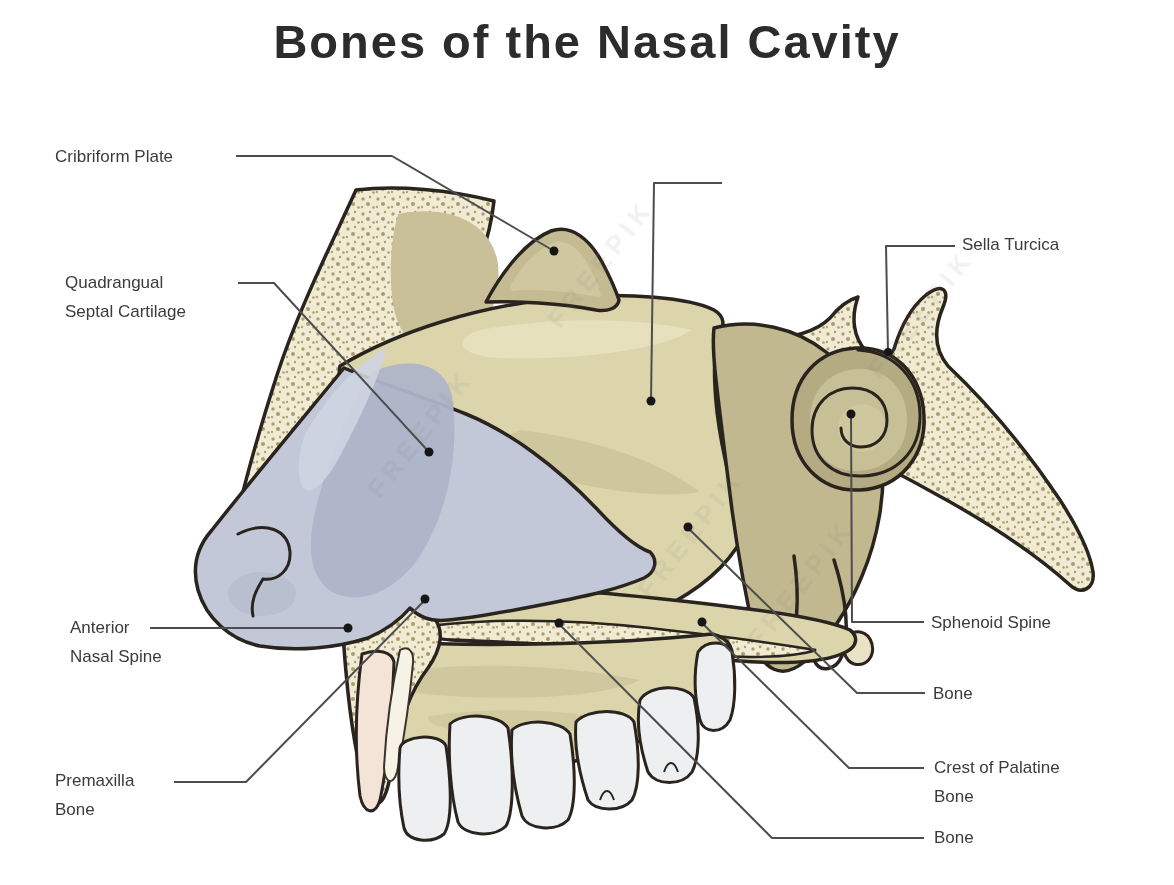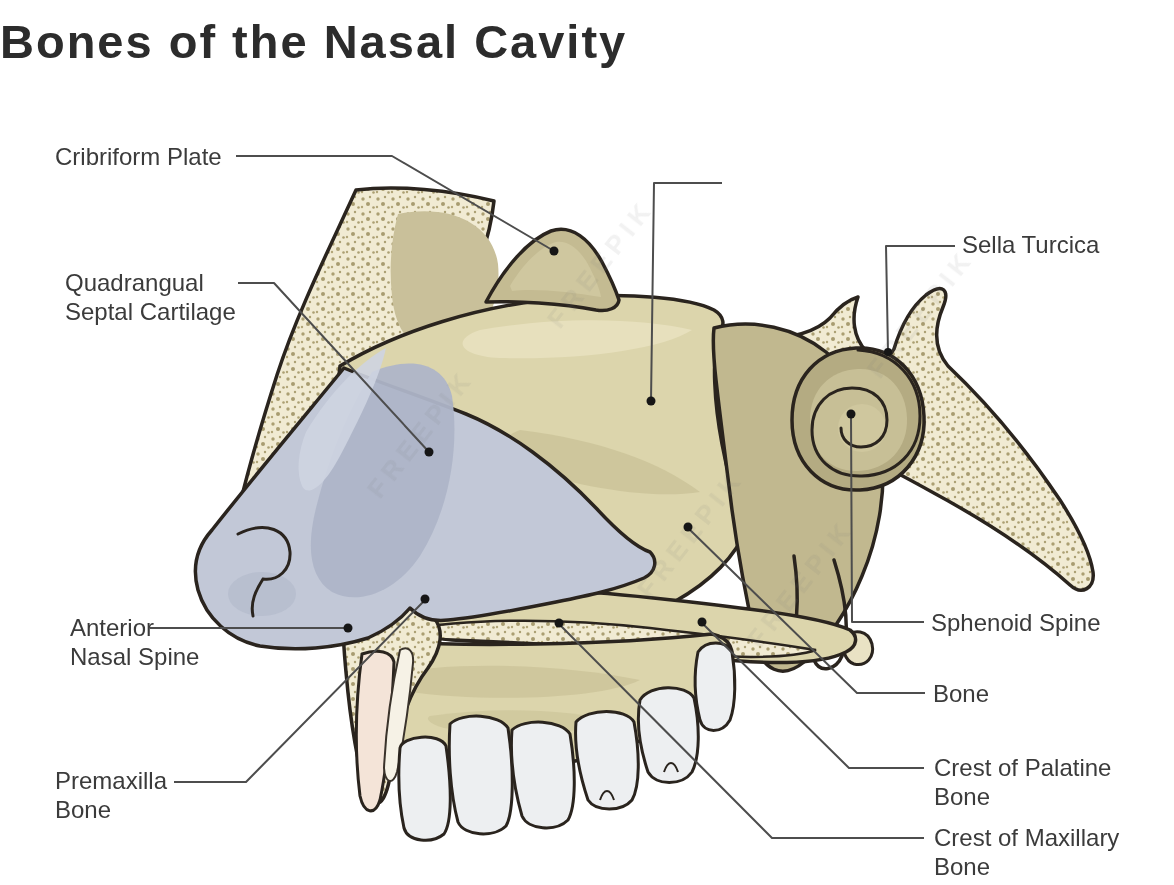--- a/index.html
+++ b/index.html
@@ -6,27 +6,27 @@
   .stage{
     position:relative;
     width:1174px;height:885px;
     background:#ffffff;
     overflow:hidden;
     font-family:"Liberation Sans", sans-serif;
   }
   .stage svg{position:absolute;left:0;top:0;}
   .title{
     position:absolute;left:0;right:0;top:14px;
-    text-align:left;
+    text-align:center;
     font-size:47px;font-weight:700;letter-spacing:2px;
     color:#2c2c2c;
   }
   .lbl{
     position:absolute;
-    font-size:24px;line-height:29px;
+    font-size:17px;line-height:29px;
     color:#3b3b3b;
     white-space:nowrap;
   }
   .lbl span{display:block;}
 </style>
 </head>
 <body>
 
 <div class="stage">
 
@@ -225,17 +225,16 @@
     <span>Premaxilla</span>
     <span>Bone</span>
   </div>
 
   <div class="lbl" style="left:934px;top:753px">
     <span>Crest of Palatine</span>
     <span>Bone</span>
   </div>
 
   <div class="lbl" style="left:934px;top:823px">
-    <span>Crest of Maxillary</span>
     <span>Bone</span>
   </div>
 
 </div>
 
 </body></html>

